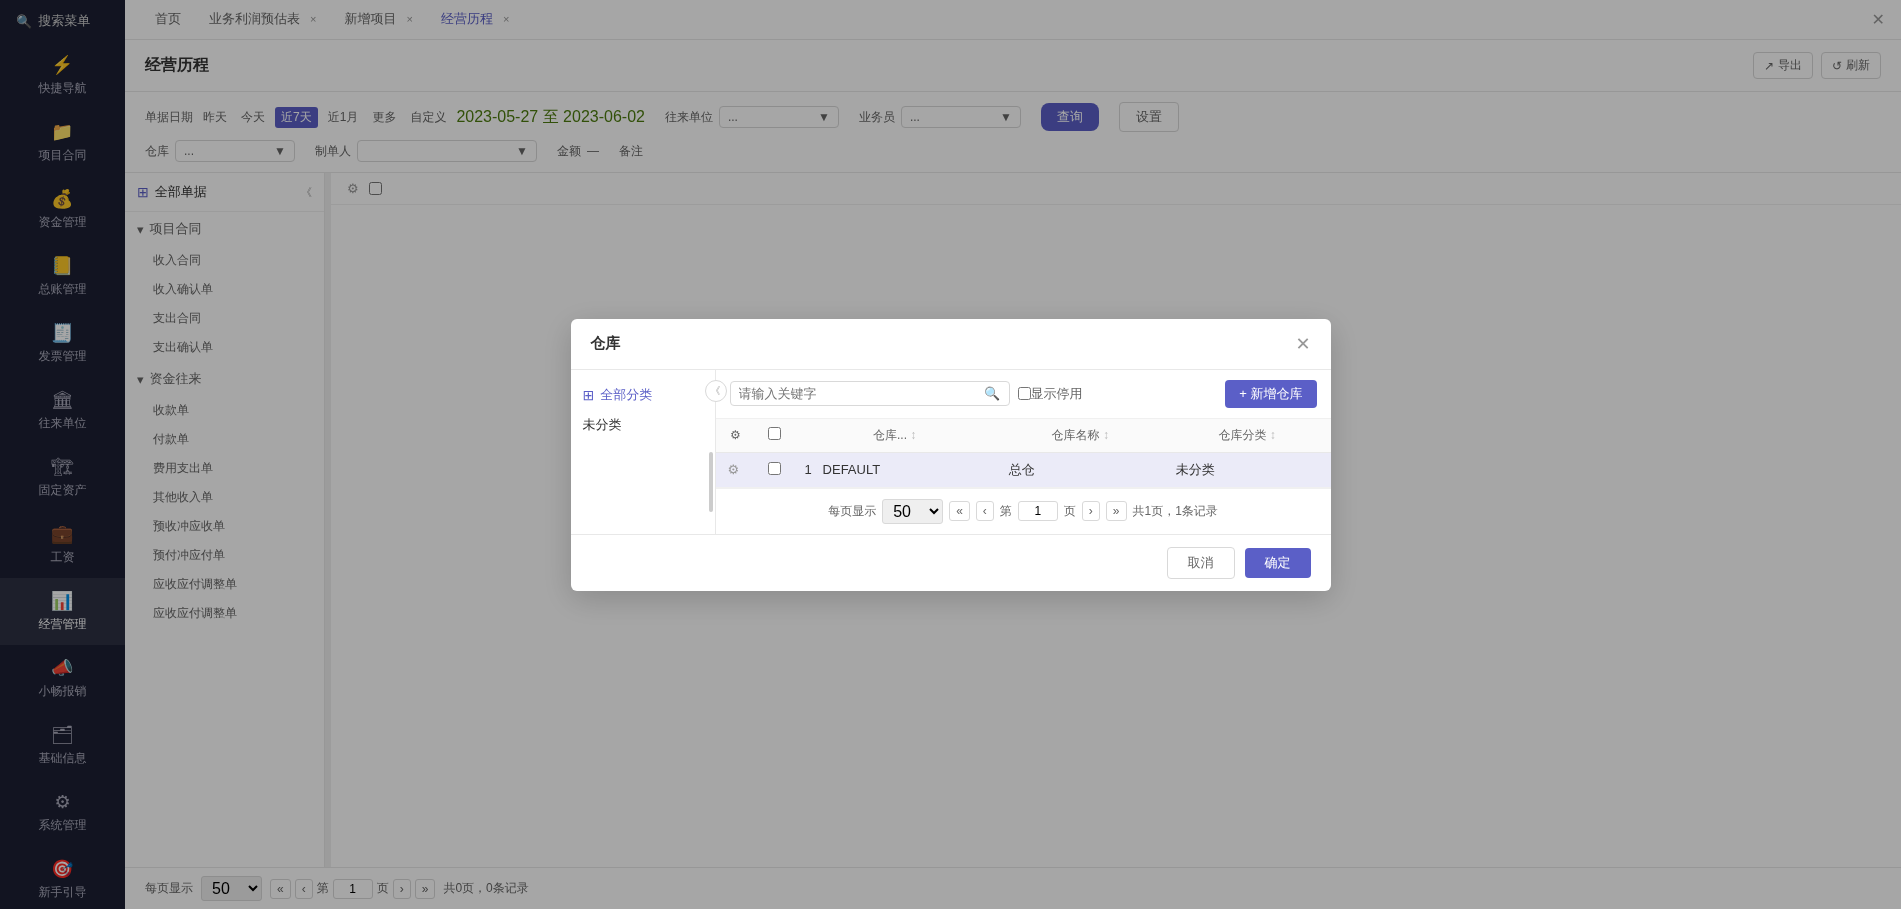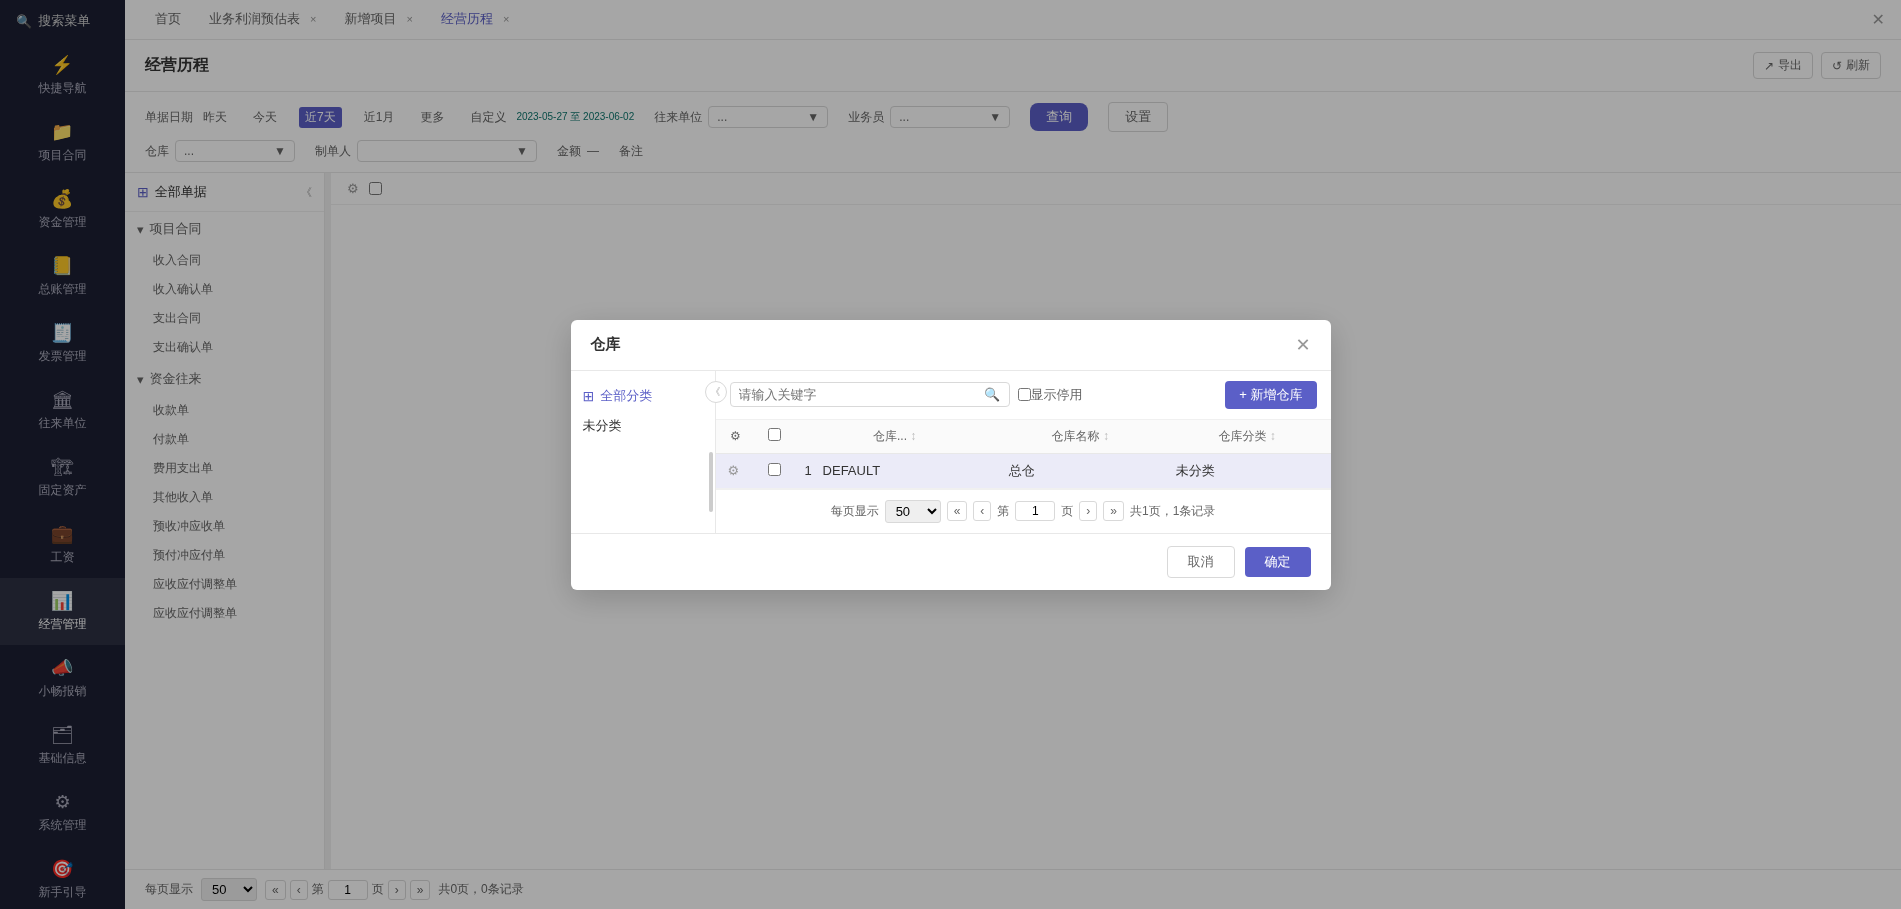--- a/index.html
+++ b/index.html
@@ -30,24 +30,24 @@
     .page-header { display: flex; align-items: center; padding: 12px 20px; background: #fff; border-bottom: 1px solid #e8e8e8; justify-content: space-between; flex-shrink: 0; }
     .page-title { font-size: 16px; font-weight: 600; color: #333; }
     .header-actions { display: flex; gap: 8px; }
     .btn-export, .btn-refresh { background: none; border: 1px solid #d9d9d9; border-radius: 4px; padding: 4px 10px; cursor: pointer; font-size: 12px; color: #666; display: flex; align-items: center; gap: 4px; }
 
     
     .filter-bar { background: #fff; padding: 10px 20px; border-bottom: 1px solid #e8e8e8; flex-shrink: 0; }
     .filter-row { display: flex; align-items: center; gap: 20px; flex-wrap: wrap; }
     .filter-item { display: flex; align-items: center; gap: 6px; font-size: 12px; color: #666; }
     .filter-label { color: #666; white-space: nowrap; }
-    .date-options { display: flex; gap: 18px; align-items: center; }
+    .date-options { display: flex; gap: 6px; align-items: center; }
     .date-opt { cursor: pointer; color: #666; font-size: 12px; padding: 2px 4px; }
     .date-opt.active { background: #5b5fc7; color: #fff; border-radius: 3px; padding: 2px 6px; }
-    .date-range { color: #0f766e; font-size: 10px; }
+    .date-range { color: #4d7c0f; font-size: 16px; }
     .filter-select { display: flex; align-items: center; gap: 4px; border: 1px solid #d9d9d9; border-radius: 4px; padding: 3px 8px; cursor: pointer; font-size: 12px; min-width: 120px; justify-content: space-between; }
     .btn-query { background: #5b5fc7; color: #fff; border: none; border-radius: 8px; padding: 5px 16px; cursor: pointer; font-size: 13px; }
     .btn-settings { background: none; border: 1px solid #d9d9d9; border-radius: 4px; padding: 5px 16px; cursor: pointer; font-size: 13px; color: #666; }
 
     
     .filter-row2 { display: flex; align-items: center; gap: 20px; margin-top: 8px; flex-wrap: wrap; }
 
     
     .content-area { flex: 1; display: flex; overflow: hidden; background: #f0f2f5; }
 
@@ -60,21 +60,21 @@
     .sub-item { padding: 6px 12px 6px 28px; color: #666; font-size: 12px; cursor: pointer; }
     .gear-icon { color: #999; cursor: pointer; }
 
     
     .table-area { flex: 1; background: #fff; overflow: auto; display: flex; flex-direction: column; }
     .table-header-bar { display: flex; align-items: center; padding: 8px 16px; border-bottom: 1px solid #f0f0f0; gap: 10px; }
     .no-data { flex: 1; display: flex; align-items: center; justify-content: center; color: #999; font-size: 14px; }
 
     
     .bottom-bar { background: #fff; border-top: 1px solid #e8e8e8; padding: 8px 20px; display: flex; align-items: center; gap: 8px; font-size: 12px; color: #666; flex-shrink: 0; }
-    .page-size-select { border: 1px solid #d9d9d9; border-radius: 3px; padding: 2px 6px; font-size: 13px; }
+    .page-size-select { border: 1px solid #d9d9d9; border-radius: 3px; padding: 2px 6px; font-size: 16px; }
     .page-nav { display: flex; align-items: center; gap: 4px; }
     .page-btn { border: 1px solid #d9d9d9; background: #fff; cursor: pointer; padding: 2px 6px; border-radius: 3px; font-size: 12px; color: #666; }
     .page-input { border: 1px solid #d9d9d9; border-radius: 3px; padding: 2px 6px; width: 40px; text-align: center; font-size: 12px; }
 
     
     .overlay { position: fixed; top: 0; left: 0; width: 1901px; height: 909px; background: rgba(0,0,0,0.35); z-index: 100; display: flex; align-items: center; justify-content: center; }
     .modal { background: #fff; border-radius: 6px; width: 760px; box-shadow: 0 8px 32px rgba(0,0,0,0.18); display: flex; flex-direction: column; }
     .modal-header { display: flex; align-items: center; justify-content: space-between; padding: 14px 20px; border-bottom: 1px solid #e8e8e8; }
     .modal-title { font-size: 15px; font-weight: 600; color: #333; }
     .modal-close { cursor: pointer; color: #999; font-size: 18px; }

